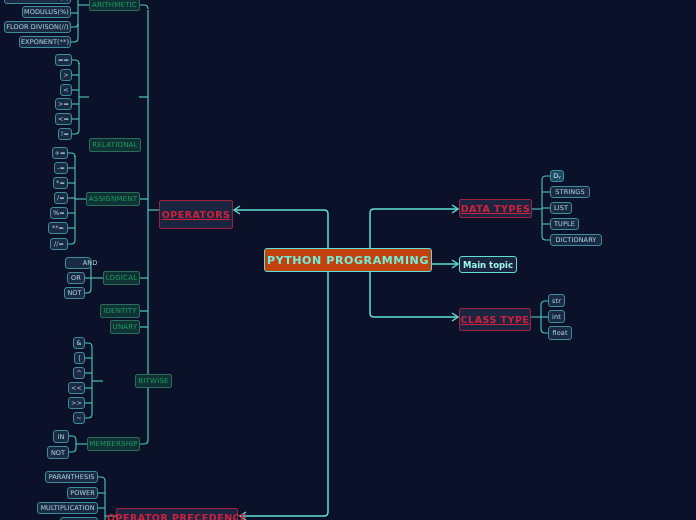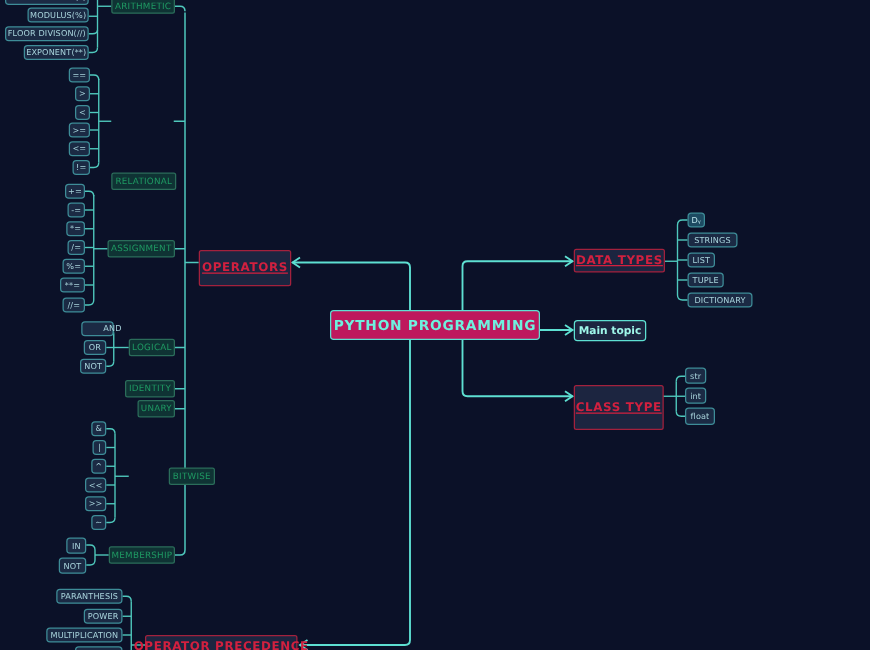--- a/index.html
+++ b/index.html
@@ -37,21 +37,21 @@
       border: 1.5px solid #a3213d;
       border-radius: 2px;
       color: #d2203f;
       font-weight: bold;
       font-size: 9.5px;
       text-decoration: underline;
       letter-spacing: 0.5px;
     }
     .main.noul { text-decoration: none; }
     .center {
-      background: #be185d;
+      background: #c2410c;
       border: 1.5px solid #5ee0d2;
       border-radius: 3px;
       color: #6ef0de;
       font-weight: bold;
       font-size: 11px;
       letter-spacing: 0.6px;
     }
     .topic {
       background: #1c2540;
       border: 1.5px solid #5ee0d2;
@@ -195,21 +195,21 @@
 </div>
 
 <div class="node main" style="left:159px; top:200px; width:74px; height:29px;">
   <span>OPERATORS</span>
 </div>
 
 <div class="node main" style="left:459px; top:199px; width:73px; height:19px;">
   <span>DATA TYPES</span>
 </div>
 
-<div class="node main" style="left:459px; top:308px; width:72px; height:36px;">
+<div class="node main" style="left:459px; top:308px; width:72px; height:23px;">
   <span>CLASS TYPE</span>
 </div>
 
 <div class="node main noul" style="left:116px; top:508px; width:122px; height:19px;">
   <span>OPERATOR PRECEDENCE</span>
 </div>
 
 <div class="node sub" style="left:89px; top:-2px; width:51px; height:13px;">
   <span>ARITHMETIC</span>
 </div>

